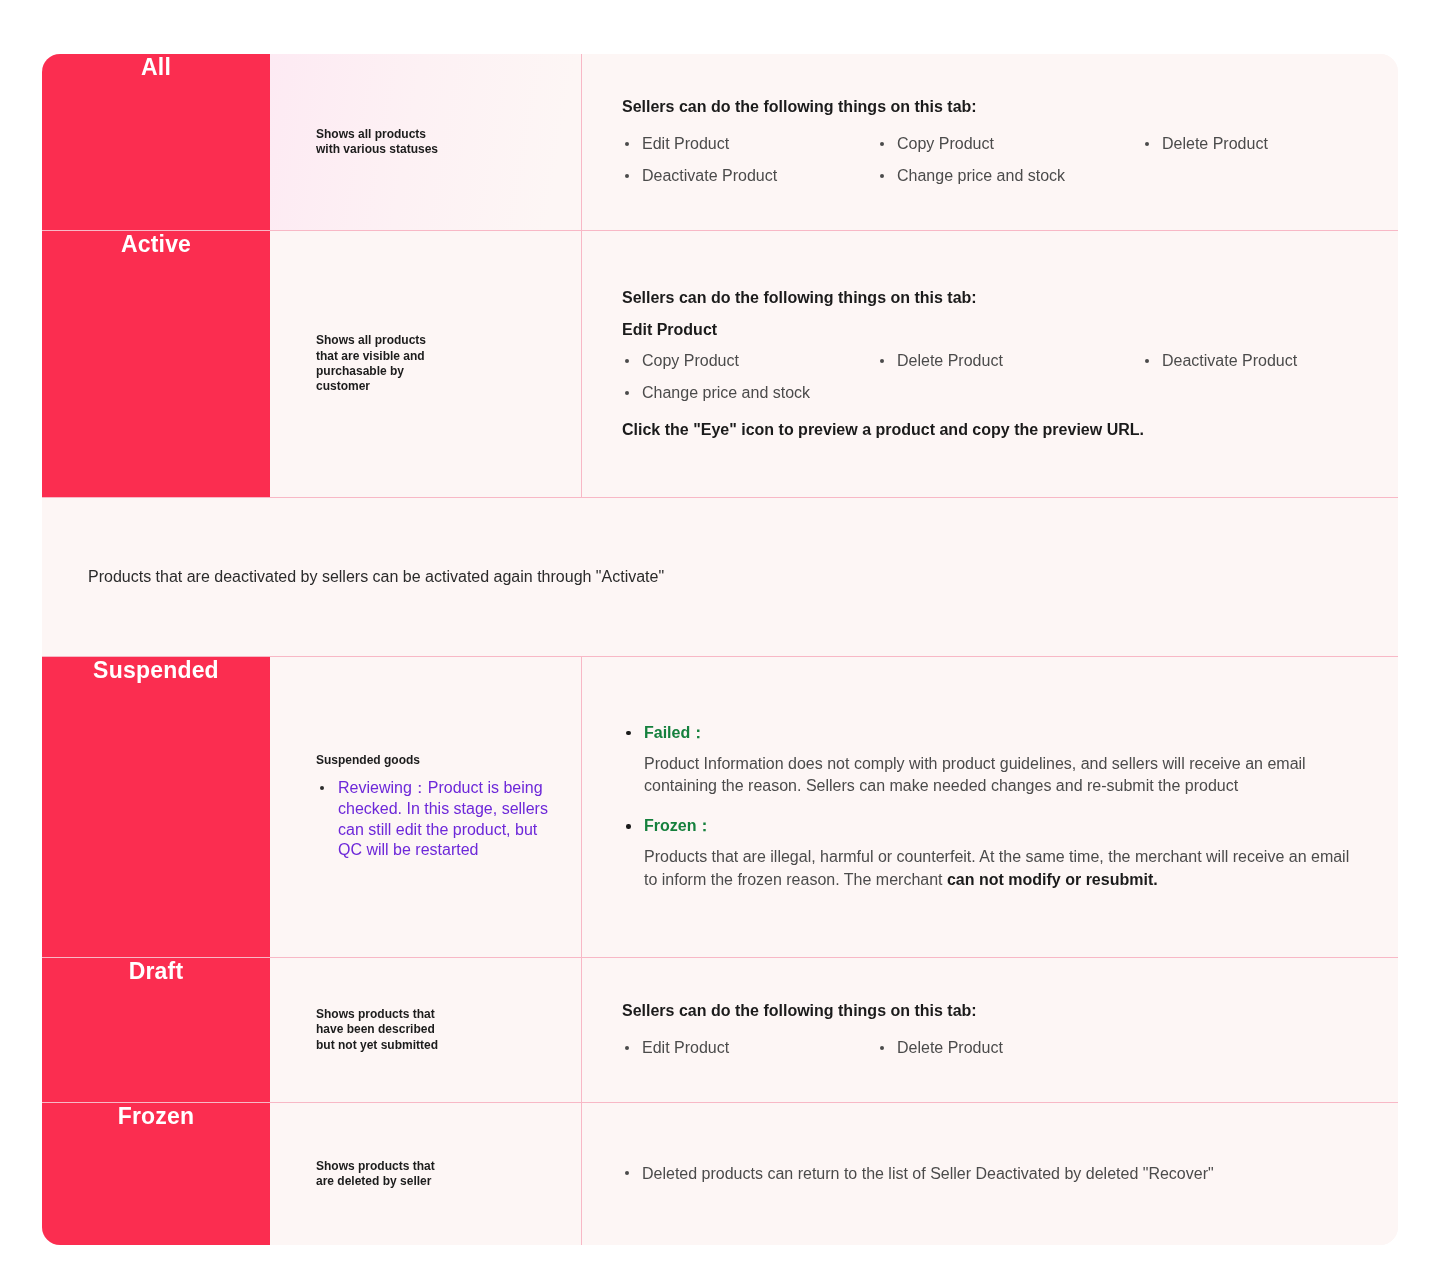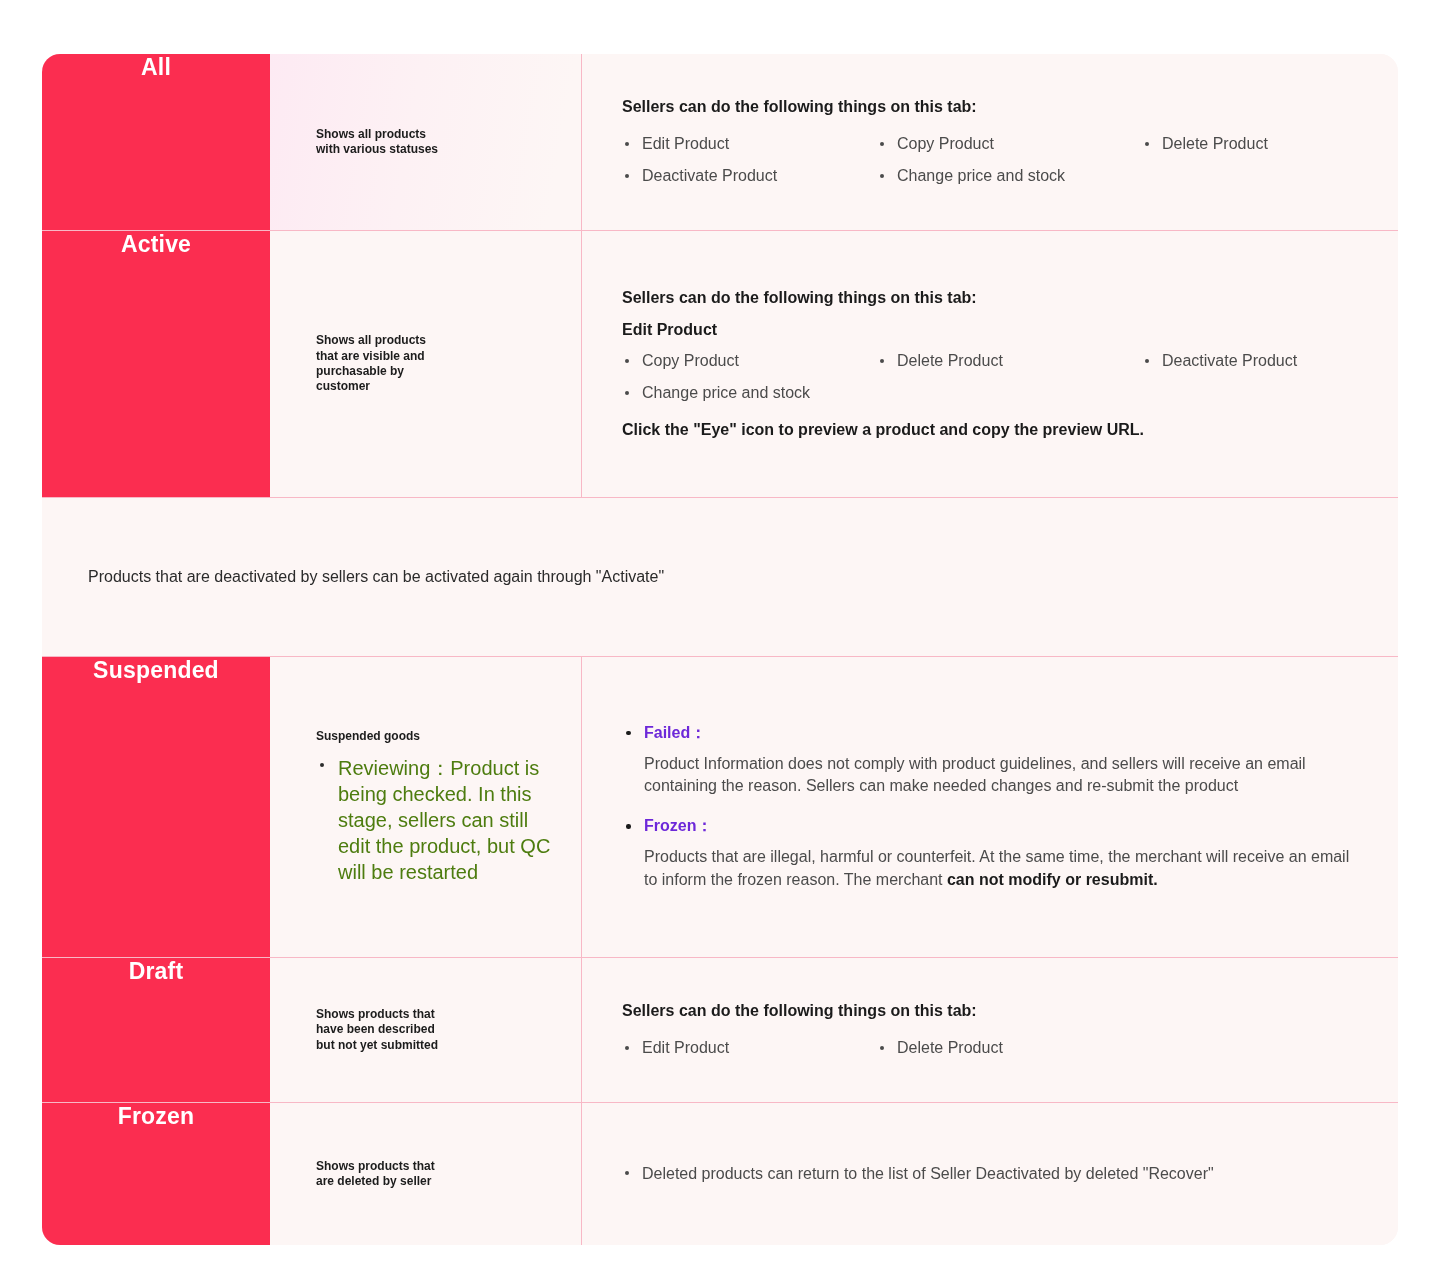--- a/index.html
+++ b/index.html
@@ -156,22 +156,22 @@
     height: 4px;
     border-radius: 50%;
     background: #4b4b4b;
   }
 
   
   .mini-list { margin-top: 10px; }
   .mini-bullet {
     position: relative;
     padding-left: 22px;
-    font-size: 20px;
-    color: #4d7c0f;
+    font-size: 16px;
+    color: #6d28d9;
     line-height: 1.3;
   }
   .mini-bullet::before {
     content: "";
     position: absolute;
     left: 4px;
     top: 8px;
     width: 4px;
     height: 4px;
     border-radius: 50%;
@@ -179,21 +179,21 @@
   }
 
   
   .block { margin-bottom: 18px; }
   .block:last-child { margin-bottom: 0; }
   .block-title {
     position: relative;
     padding-left: 22px;
     font-size: 16px;
     font-weight: bold;
-    color: #6d28d9;
+    color: #15803d;
     line-height: 1.3;
     margin-bottom: 9px;
   }
   .block-title::before {
     content: "";
     position: absolute;
     left: 4px;
     top: 8px;
     width: 4.5px;
     height: 4.5px;

